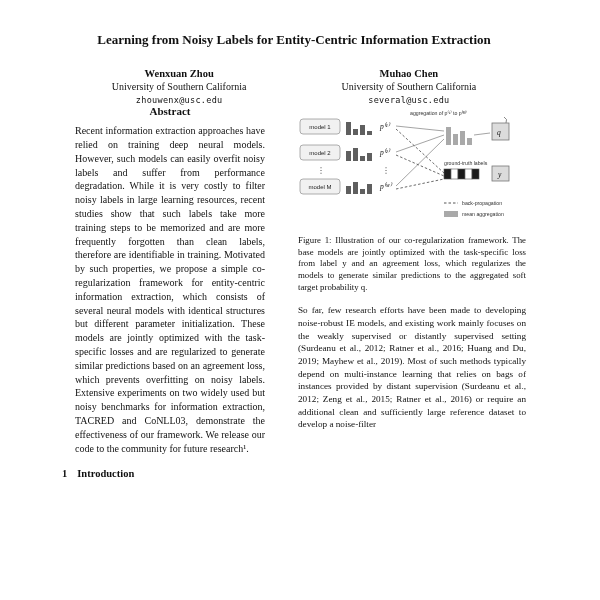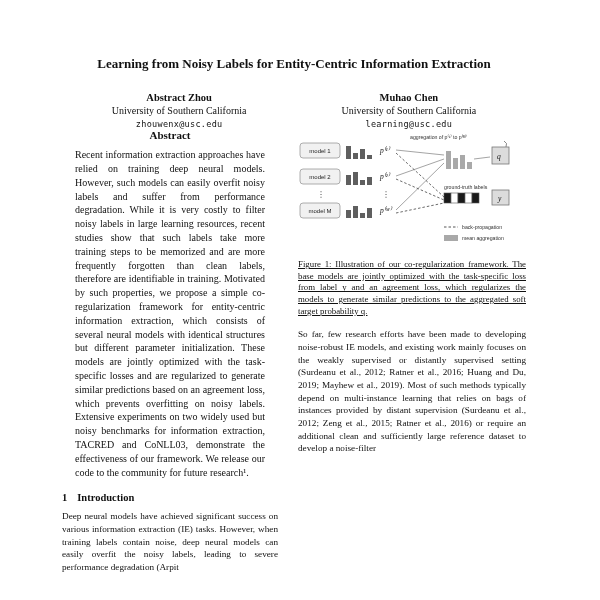--- a/index.html
+++ b/index.html
@@ -8,21 +8,21 @@
     --box-gray:#dcdcdc;
     --line-gray:#9a9a9a;
   }
   html,body{margin:0;padding:0;}
   body{
     width:600px;height:600px;overflow:hidden;background:#ffffff;
     font-family:"Liberation Serif", serif;color:#111;
   }
   .page{
     width:588px;height:600px;box-sizing:border-box;
-    padding:56px 62px 0 62px;position:relative;
+    padding:32px 62px 0 62px;position:relative;
   }
   .title{
     text-align:center;font-weight:bold;font-size:13px;line-height:1.25;
     margin:0 10px 0 10px;
   }
   .authors{
     display:flex;justify-content:center;gap:95px;margin-top:20px;
   }
   .author{text-align:center;}
   .author .name{font-weight:bold;font-size:10.5px;}
@@ -45,57 +45,56 @@
     font-weight:bold;font-size:10.5px;margin-top:13px;margin-bottom:7px;
   }
   .section-heading .sec-num{margin-right:10px;}
   .body-text{
     font-size:9.2px;line-height:1.38;text-align:justify;margin:0;
     -webkit-hyphens:auto;hyphens:auto;
   }
   .body-text + .body-text{text-indent:11px;font-weight:bold;}
   .figure-wrap{margin:2px 0 6px 0;}
   .figure-caption{
-    font-size:8.8px;line-height:1.32;text-align:justify;margin:0 0 11px 0;text-decoration:underline;
+    font-size:8.8px;line-height:1.32;text-align:justify;margin:0 0 11px 0;
   }
   svg text{font-family:"Liberation Sans", sans-serif;}
   .fig-model-label{font-size:6px;fill:#222;}
   .fig-small{font-size:5.2px;fill:#333;}
   .fig-var{font-size:7.5px;font-style:italic;font-family:"Liberation Serif", serif;fill:#111;}
   .fig-dots{font-size:8px;fill:#333;}
 </style>
 </head>
 <body>
 
 <div class="page">
 
   <h1 class="title">Learning from Noisy Labels for Entity-Centric Information Extraction</h1>
 
   <div class="authors">
     <div class="author">
-      <div class="name">Abstract Zhou</div>
+      <div class="name">Wenxuan Zhou</div>
       <div class="affil">University of Southern California</div>
       <div class="email">zhouwenx@usc.edu</div>
     </div>
     <div class="author">
       <div class="name">Muhao Chen</div>
       <div class="affil">University of Southern California</div>
-      <div class="email">learning@usc.edu</div>
+      <div class="email">several@usc.edu</div>
     </div>
   </div>
 
   <div class="columns">
 
     <div class="col">
       <div class="abstract-heading">Abstract</div>
       <p class="abstract-text">Recent information extraction approaches have relied on training deep neural models. However, such models can easily overfit noisy labels and suffer from performance degradation. While it is very costly to filter noisy labels in large learning resources, recent studies show that such labels take more training steps to be memorized and are more frequently forgotten than clean labels, therefore are identifiable in training. Motivated by such properties, we propose a simple co-regularization framework for entity-centric information extraction, which consists of several neural models with identical structures but different parameter initialization. These models are jointly optimized with the task-specific losses and are regularized to generate similar predictions based on an agreement loss, which prevents overfitting on noisy labels. Extensive experiments on two widely used but noisy benchmarks for information extraction, TACRED and CoNLL03, demonstrate the effectiveness of our framework. We release our code to the community for future research¹.</p>
       <div class="section-heading">
         <span class="sec-num">1</span><span>Introduction</span>
       </div>
-      <p class="body-text">Deep neural models have achieved significant success on various information extraction (IE) tasks. However, when training labels contain noise, deep neural models can easily overfit the noisy labels, leading to severe performance degradation (Arpit</p>
     </div>
 
     <div class="col">
 
       <div class="figure-wrap">
         <svg width="228" height="118" viewBox="0 0 228 118">
 
           <text class="fig-small" x="112" y="8">aggregation of p⁽¹⁾ to p⁽ᴹ⁾</text>
           <path d="M 206 10 Q 210 12 208 16" fill="none" stroke="#555" stroke-width="0.7"></path>
 

